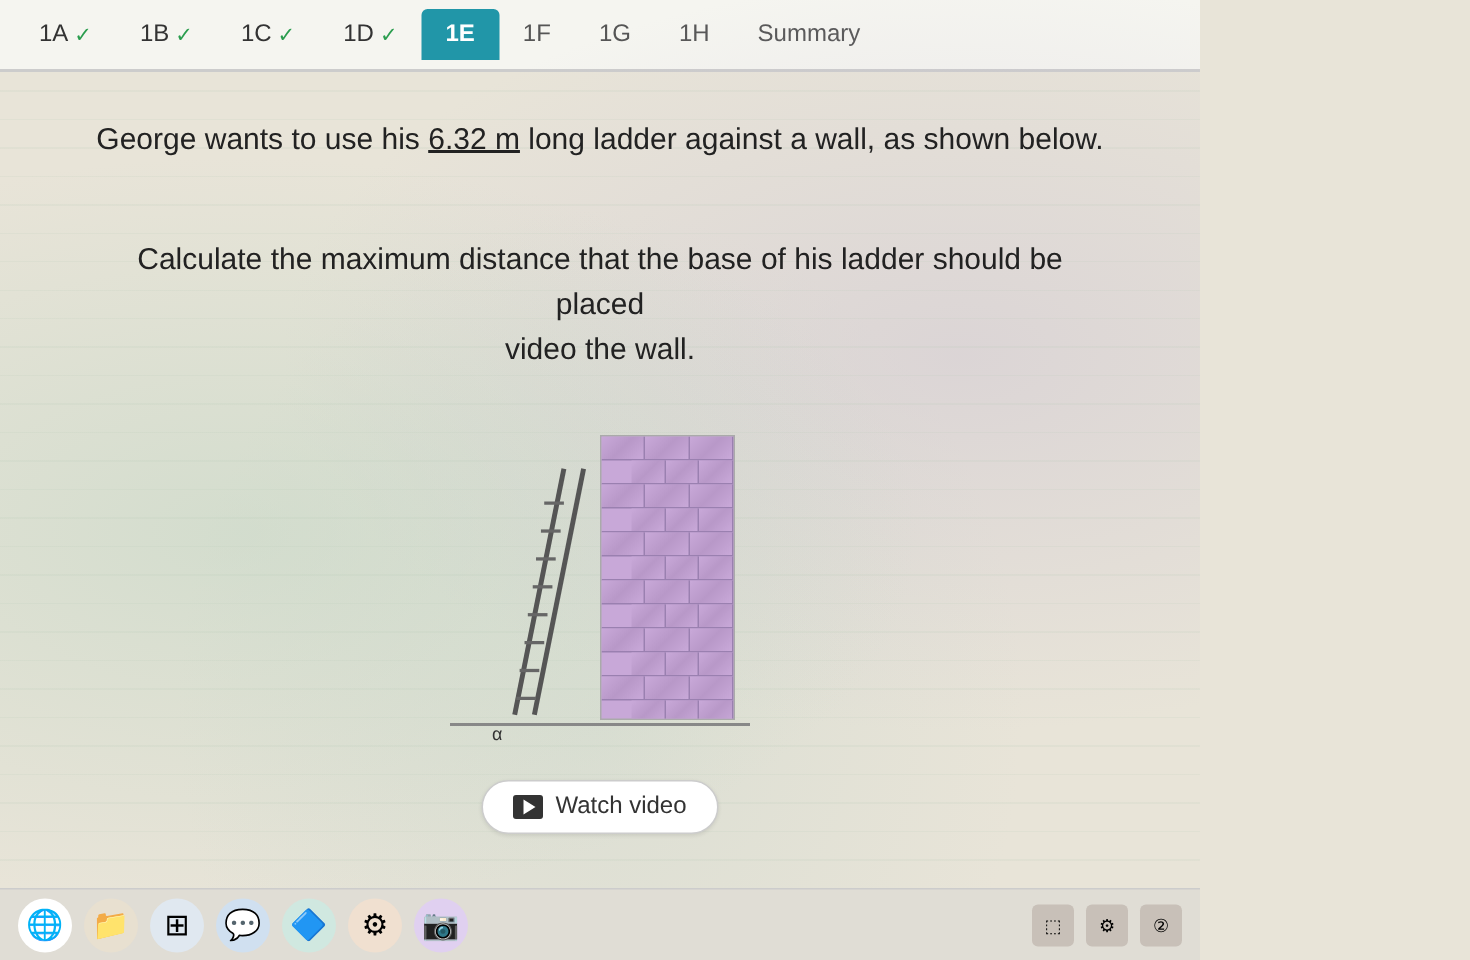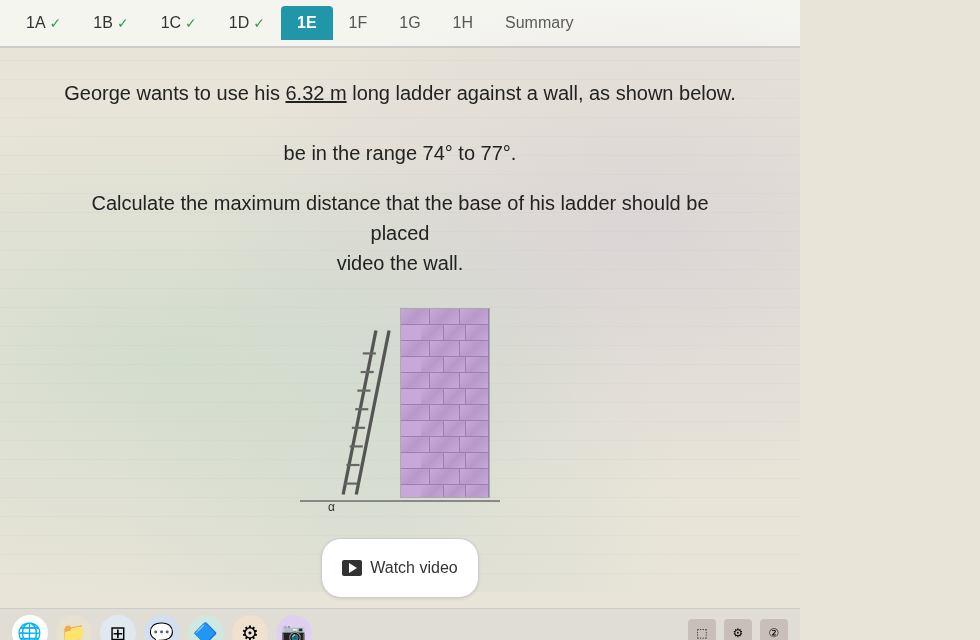--- a/index.html
+++ b/index.html
@@ -87,21 +87,21 @@
     .problem-text .underline {
       text-decoration: underline;
     }
 
     .question-text {
       text-align: center;
       font-size: 20px;
       color: #222;
       line-height: 1.5;
       max-width: 860px;
-      margin-bottom: 30px;
+      margin-bottom: 42px;
     }
 
     
     .illustration {
       position: relative;
       width: 200px;
       height: 220px;
       margin: 0 auto;
     }
 
@@ -157,21 +157,21 @@
     }
 
     
     .watch-video-btn {
       display: flex;
       align-items: center;
       gap: 8px;
       background: white;
       border: 1px solid #ccc;
       border-radius: 20px;
-      padding: 20px 20px;
+      padding: 8px 20px;
       font-size: 16px;
       color: #333;
       cursor: pointer;
       margin-top: 10px;
       box-shadow: 0 1px 3px rgba(0,0,0,0.1);
     }
 
     .video-icon {
       width: 20px;
       height: 16px;
@@ -309,21 +309,20 @@
     <div class="tab">
       <span>Summary</span>
     </div>
   </div>
 
   <div class="content-area" style="position:relative; z-index:2;">
 
     <div class="problem-text">
       <span>George wants to use his <span class="underline">6.32 m</span> long ladder against a wall, as shown below.</span><br>
       <br>
-      <span>be in the range 74° to 77°.</span>
     </div>
 
     <div class="question-text">
       <span>Calculate the maximum distance that the base of his ladder should be placed</span><br>
       <span>video the wall.</span><br>
     </div>
 
     <div class="illustration">
 
       <div class="wall">

